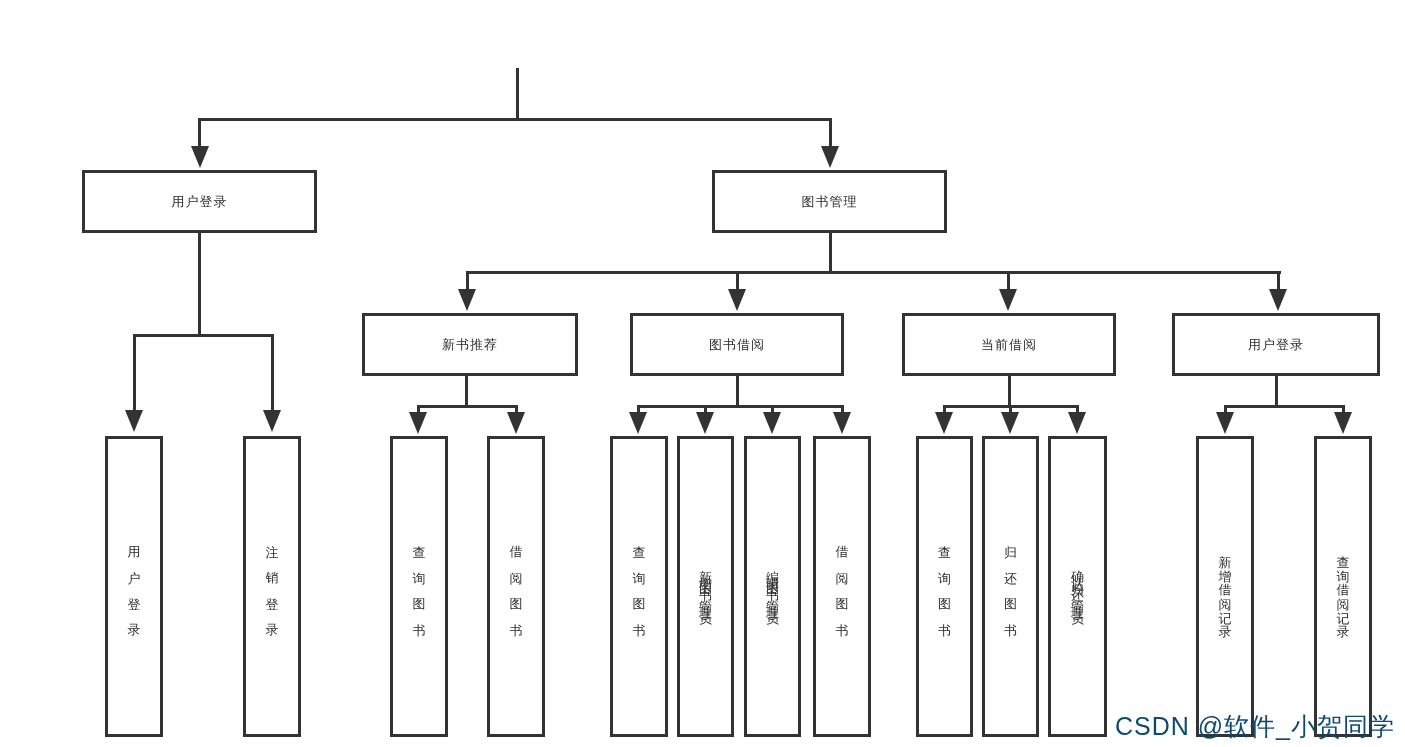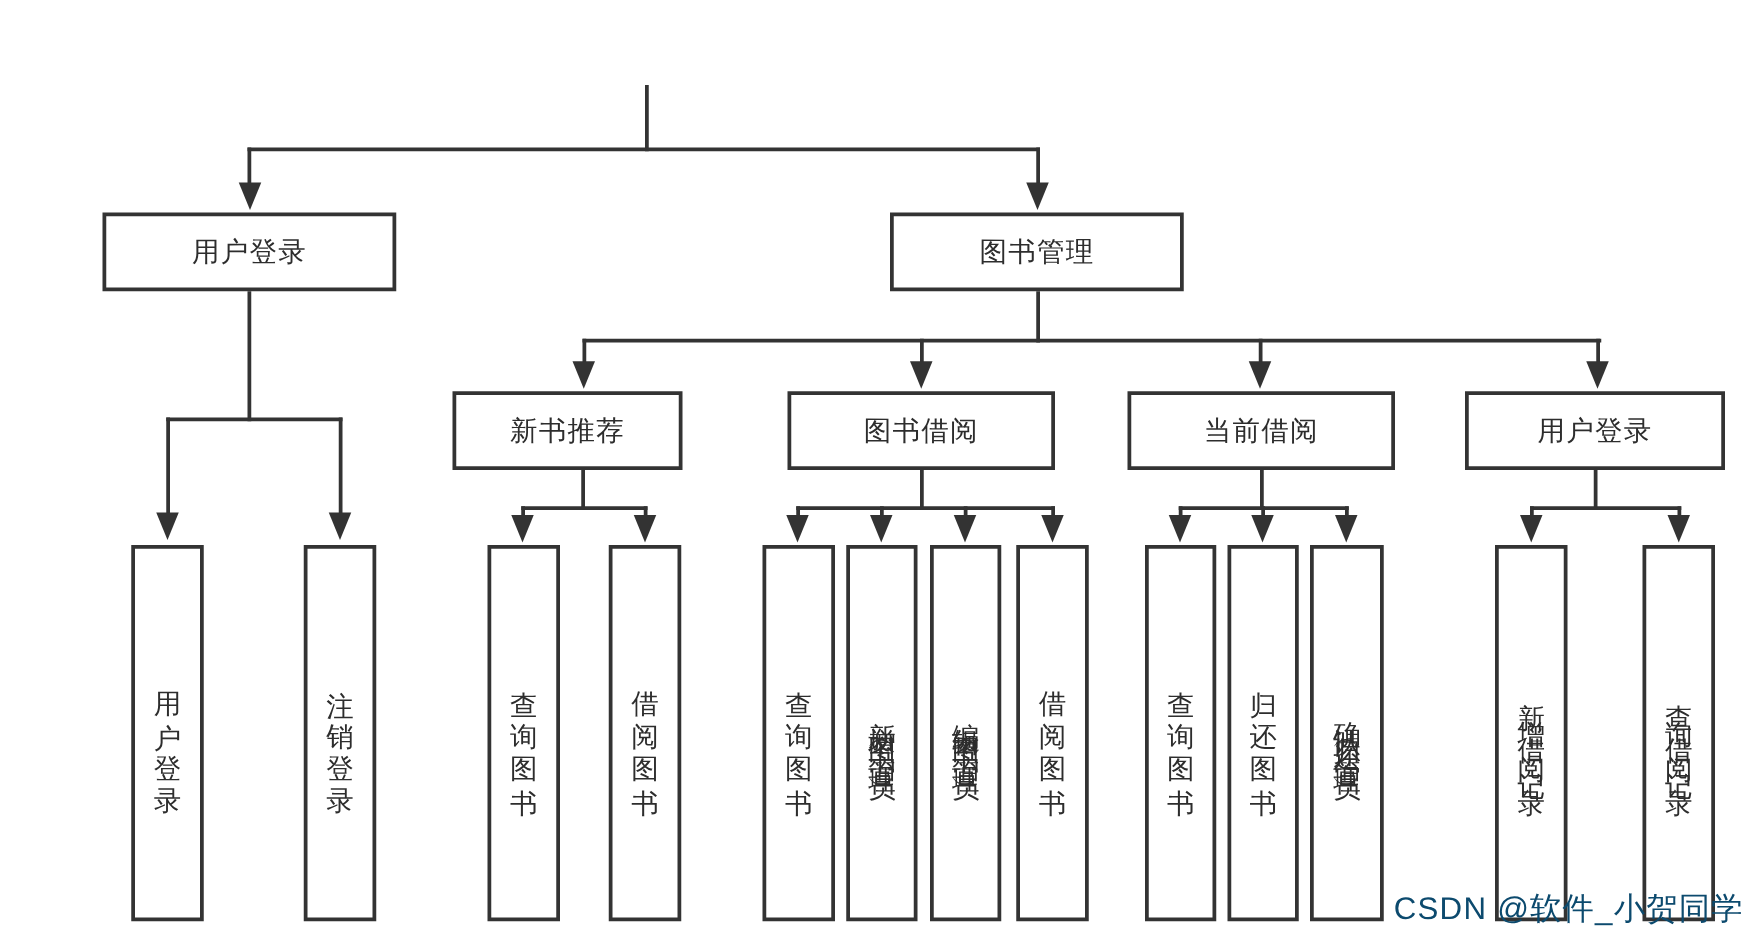--- a/index.html
+++ b/index.html
@@ -5,21 +5,21 @@
   * { margin:0; padding:0; box-sizing:border-box; }
   html,body { background:#ffffff; }
   body { font-family:"Liberation Sans","DejaVu Sans",sans-serif; }
   .canvas {
     position:relative; width:1405px; height:747px; background:#ffffff;
     overflow:hidden; color:#2f2f2f;
   }
   .box {
     position:absolute; border:3px solid #333333; background:#ffffff;
     display:flex; align-items:center; justify-content:center;
-    font-size:22px; color:#2d2d2d; letter-spacing:1px;
+    font-size:13px; color:#2d2d2d; letter-spacing:1px;
   }
   .box.lvl1 { font-size:20px; }
   .box.v span {
     writing-mode:vertical-rl; text-orientation:mixed; line-height:1;
     letter-spacing:6px;
   }
   .box.v span.ls-xl { letter-spacing:26px; }
   .box.v span.ls-m  { letter-spacing:14px; }
   .box.v span.ls-s  { letter-spacing:6px; }
   .hline, .vline { position:absolute; background:#333333; }
@@ -64,21 +64,21 @@
   <div class="hline" style="left:466px;top:271px;width:815px;height:3px"></div>
   <div class="vline" style="left:466px;top:271px;width:3px;height:20px"></div>
   <div class="arrow" style="left:458px;top:289px"></div>
   <div class="vline" style="left:736px;top:271px;width:3px;height:20px"></div>
   <div class="arrow" style="left:728px;top:289px"></div>
   <div class="vline" style="left:1007px;top:271px;width:3px;height:20px"></div>
   <div class="arrow" style="left:999px;top:289px"></div>
   <div class="vline" style="left:1277px;top:271px;width:3px;height:20px"></div>
   <div class="arrow" style="left:1269px;top:289px"></div>
 
-  <div class="box" style="left:362px;top:313px;width:184px;height:63px">
+  <div class="box" style="left:362px;top:313px;width:216px;height:63px">
     <span>新书推荐</span>
   </div>
   <div class="box" style="left:630px;top:313px;width:214px;height:63px">
     <span>图书借阅</span>
   </div>
   <div class="box" style="left:902px;top:313px;width:214px;height:63px">
     <span>当前借阅</span>
   </div>
   <div class="box" style="left:1172px;top:313px;width:208px;height:63px">
     <span>用户登录</span>

